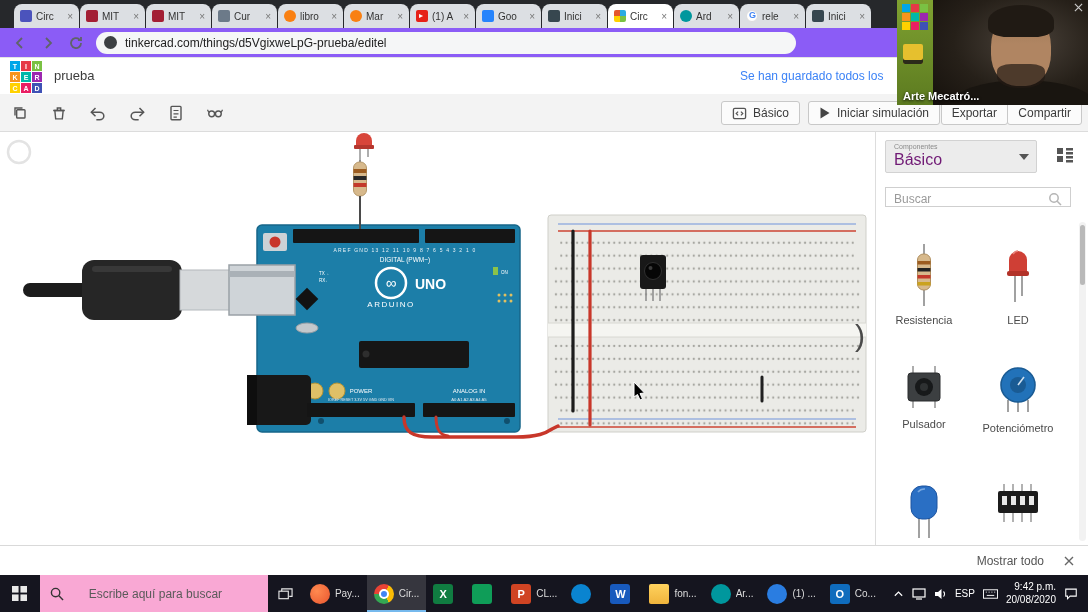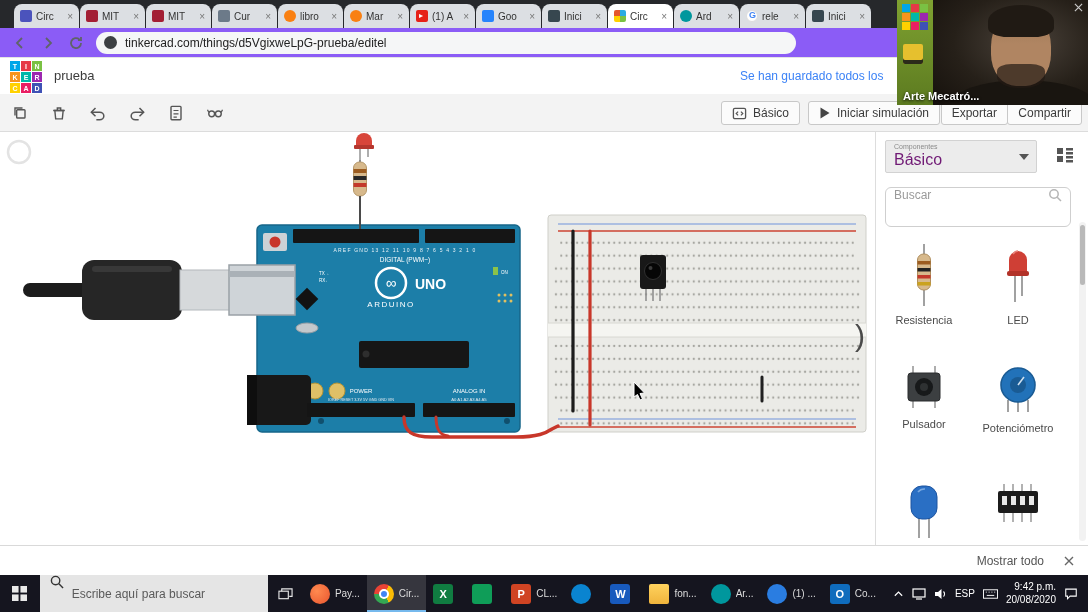--- a/index.html
+++ b/index.html
@@ -64,22 +64,22 @@
 
 
 .panel{position:absolute;top:132px;left:875px;width:213px;height:413px;background:#fff;
   border-left:1px solid #ddd;overflow:hidden}
 .comp-select{position:absolute;left:9px;top:8px;width:152px;height:33px;background:#ececec;
   border:1px solid #d2d2d2;border-radius:2px;padding:2px 8px}
 .cs-label{font-size:7px;color:#8a8a8a}
 .cs-value{font-size:16px;color:#701a75;margin-top:1px}
 .cs-caret{position:absolute;right:7px;top:13px}
 .viewtoggle{position:absolute;right:14px;top:14px}
-.searchbox{position:absolute;left:9px;top:55px;width:186px;height:40px;border:1px solid #cfcfcf;
-  border-radius:6px;display:flex;align-items:flex-start;padding:0 8px;gap:6px}
+.searchbox{position:absolute;left:9px;top:55px;width:186px;height:20px;border:1px solid #cfcfcf;
+  border-radius:0;display:flex;align-items:flex-end;padding:0 8px;gap:6px}
 .searchbox input{border:none;outline:none;flex:1;font-size:12px;color:#333;background:transparent;min-width:0}
 .searchbox input::placeholder{color:#9a9a9a}
 .comp-item{position:absolute;width:92px;text-align:center}
 .comp-label{font-size:11px;color:#4a4a4a;margin-top:4px}
 .pscroll{position:absolute;right:2px;top:90px;bottom:4px;width:7px;background:#f2f2f2;border-radius:4px}
 .pthumb{position:absolute;top:3px;left:1px;width:5px;height:60px;background:#b9b9b9;border-radius:3px}
 
 
 .downloads{position:absolute;top:545px;left:0;right:0;height:30px;background:#fff;
   border-top:1px solid #d9d9d9;display:flex;align-items:center}
@@ -89,21 +89,21 @@
 .dl-showall{font-size:12px;color:#555;white-space:nowrap}
 
 
 .zoomwm{position:absolute;right:26px;top:518px;font-size:46px;font-weight:bold;color:#d4d4d4;
   opacity:.65;letter-spacing:6px;z-index:35;pointer-events:none}
 
 
 .taskbar{position:absolute;top:575px;left:0;right:0;height:37px;background:#15151f;
   display:flex;align-items:center;z-index:50;color:#fff}
 .tb-start{width:46px;height:100%;display:flex;align-items:center;justify-content:center}
-.tb-search{width:262px;height:100%;background:#e5e5e5;display:flex;gap:8px;padding:0 10px}
+.tb-search{width:262px;height:100%;background:#f9a8d4;display:flex;align-items:center;gap:25px;padding:0 10px}
 .tb-search input{border:none;outline:none;flex:1;font-size:12px;color:#444;background:transparent;min-width:0}
 .tb-search input::placeholder{color:#5a5a5a}
 .tb-view{width:40px;height:100%;display:flex;align-items:center;justify-content:center}
 .tb-apps{display:flex;align-items:center;height:100%}
 .tb-app{display:flex;align-items:center;gap:5px;padding:0 7px;height:100%}
 .tb-app.active{background:rgba(255,255,255,.14);box-shadow:inset 0 -2px 0 #76b9ed}
 .tb-lab{font-size:10px;color:#ddd;max-width:26px;white-space:nowrap;overflow:hidden}
 .ti{width:20px;height:20px;border-radius:3px;flex:none;position:relative}
 .ti[data-letter]::before{content:attr(data-letter);position:absolute;inset:0;display:flex;
   align-items:center;justify-content:center;color:#fff;font-size:11px;font-weight:bold}

